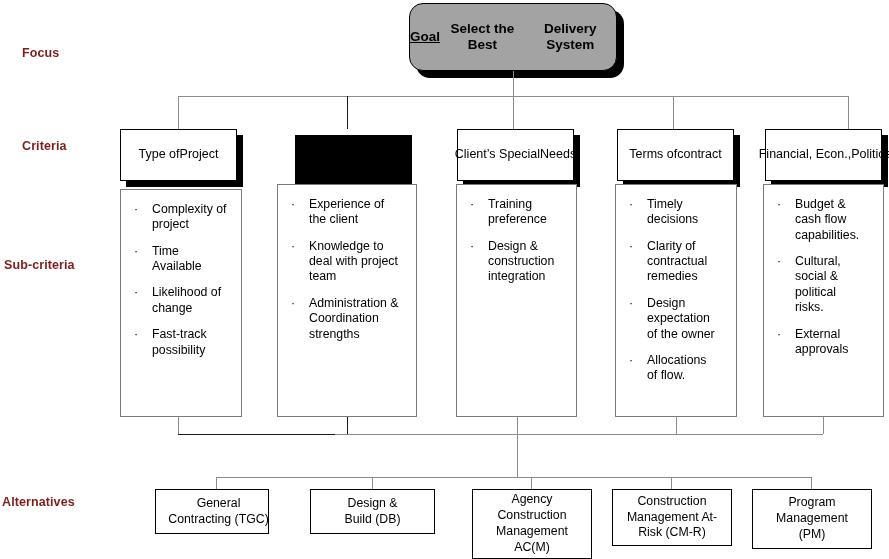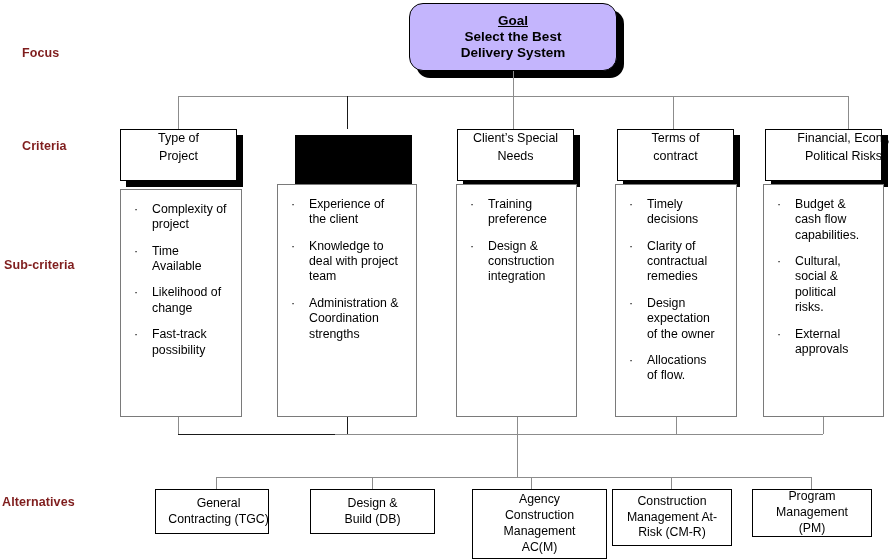--- a/index.html
+++ b/index.html
@@ -30,26 +30,26 @@
   }
 
   
   .goal-shadow {
     position: absolute;
     background: #000000;
     border-radius: 14px;
   }
   .goal-box {
     position: absolute;
-    background: #c4b5fd;
+    background: #a3a3a3;
     border: 1.6px solid #000000;
     border-radius: 14px;
     box-sizing: border-box;
     display: flex;
-    flex-direction: column;
+    flex-direction: row;
     align-items: center;
     justify-content: center;
     text-align: center;
   }
   .goal-title {
     font-weight: bold;
     font-size: 13.5px;
     text-decoration: underline;
     line-height: 1.18;
   }
@@ -63,23 +63,22 @@
   .crit-shadow {
     position: absolute;
     background: #000000;
   }
   .crit-box {
     position: absolute;
     background: #ffffff;
     border: 1.3px solid #000000;
     box-sizing: border-box;
     display: flex;
-    flex-direction: column;
     align-items: center;
-    justify-content: flex-start;
+    justify-content: center;
     text-align: center;
   }
   .crit-line {
     font-size: 12.5px;
     line-height: 1.42;
     white-space: nowrap;
   }
 
   
   .sub-box {
@@ -312,32 +311,32 @@
   <div class="alt-box" style="left:155px; top:489px; width:114px; height:45px;padding-left:16px;">
     <div class="alt-line">General</div>
     <div class="alt-line">Contracting (TGC)</div>
   </div>
 
   <div class="alt-box" style="left:310px; top:489px; width:125px; height:45px;">
     <div class="alt-line">Design &amp;</div>
     <div class="alt-line">Build (DB)</div>
   </div>
 
-  <div class="alt-box" style="left:472px; top:489px; width:135px; height:70px;">
+  <div class="alt-box" style="left:472px; top:489px; width:120px; height:70px;">
     <div class="alt-line">Agency</div>
     <div class="alt-line">Construction</div>
     <div class="alt-line">Management</div>
     <div class="alt-line">AC(M)</div>
   </div>
 
   <div class="alt-box" style="left:612px; top:489px; width:120px; height:57px;">
     <div class="alt-line">Construction</div>
     <div class="alt-line">Management At-</div>
     <div class="alt-line">Risk (CM-R)</div>
   </div>
 
-  <div class="alt-box" style="left:752px; top:489px; width:120px; height:48px;">
+  <div class="alt-box" style="left:752px; top:489px; width:120px; height:60px;">
     <div class="alt-line">Program</div>
     <div class="alt-line">Management</div>
     <div class="alt-line">(PM)</div>
   </div>
 
 </div>
 
 </body></html>

